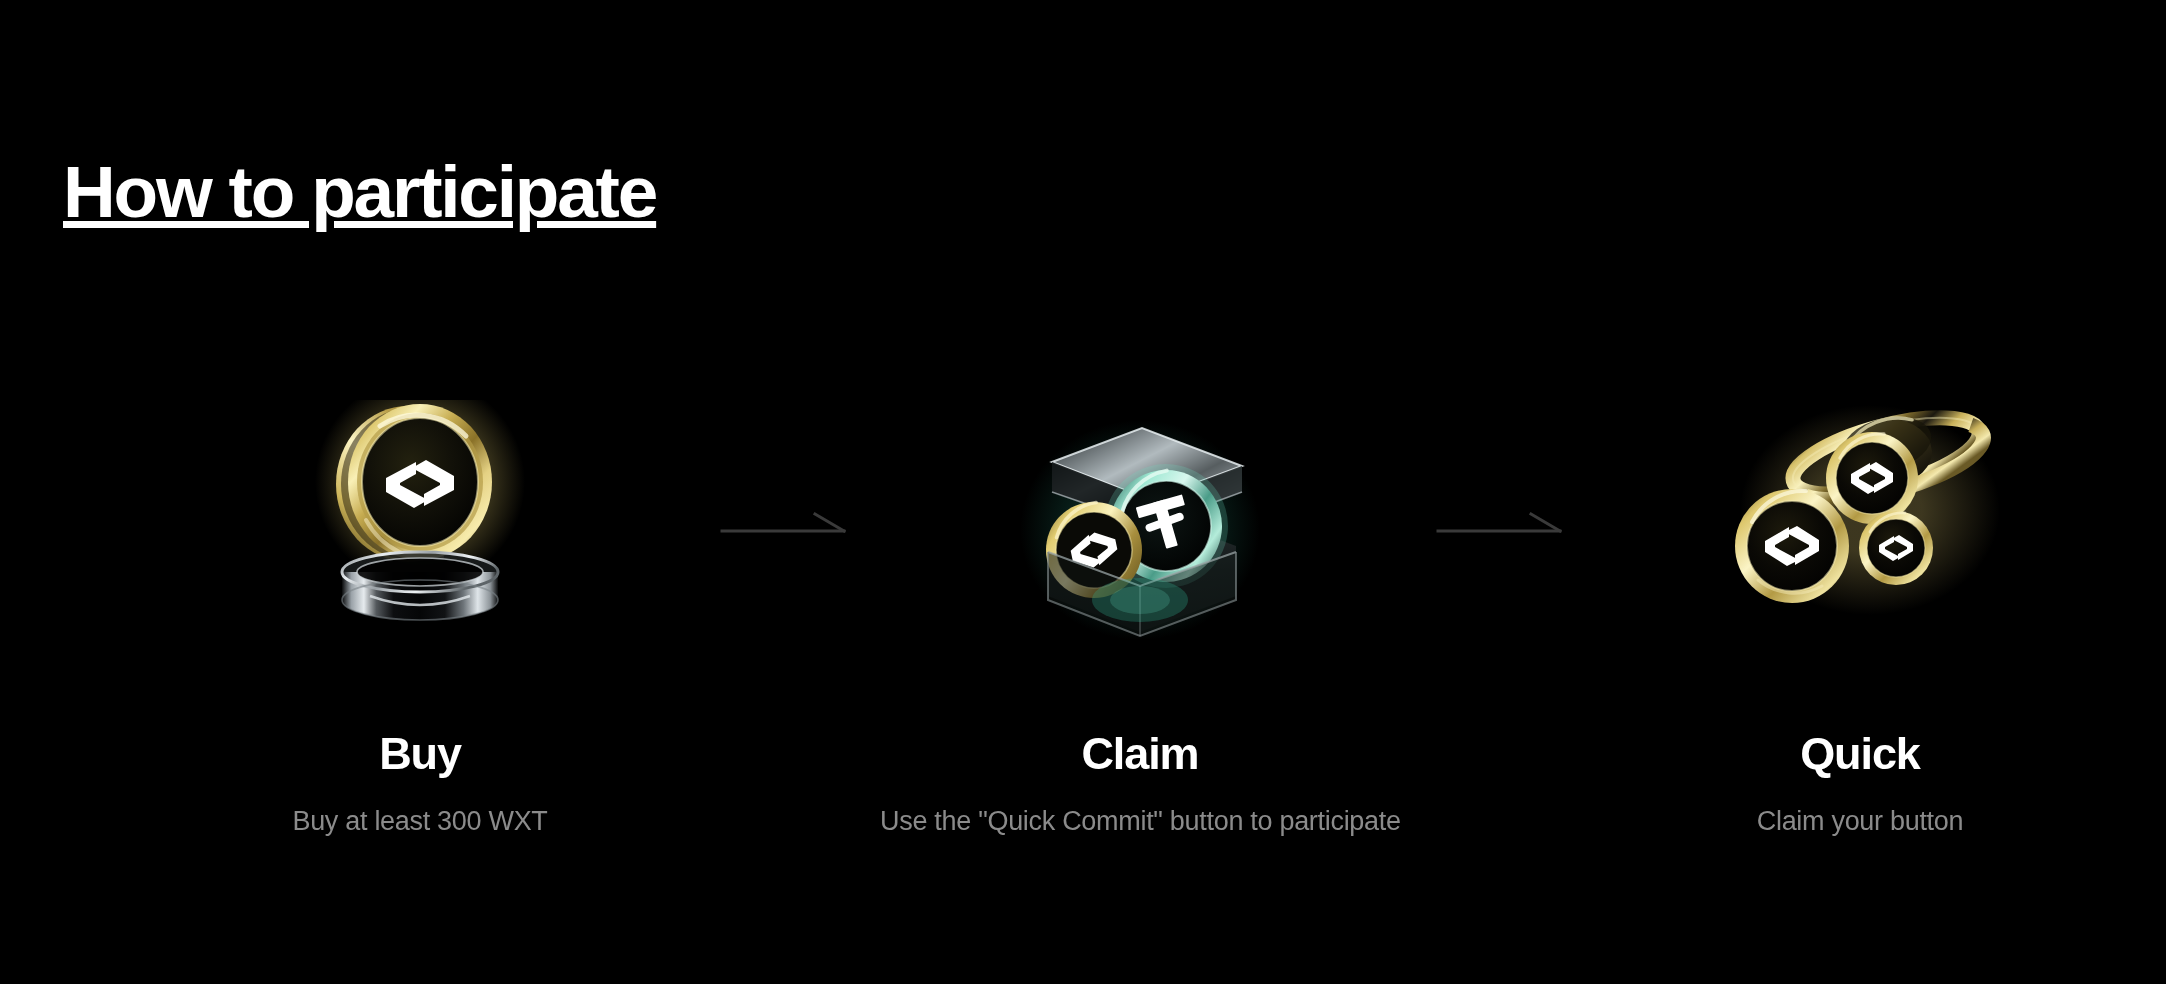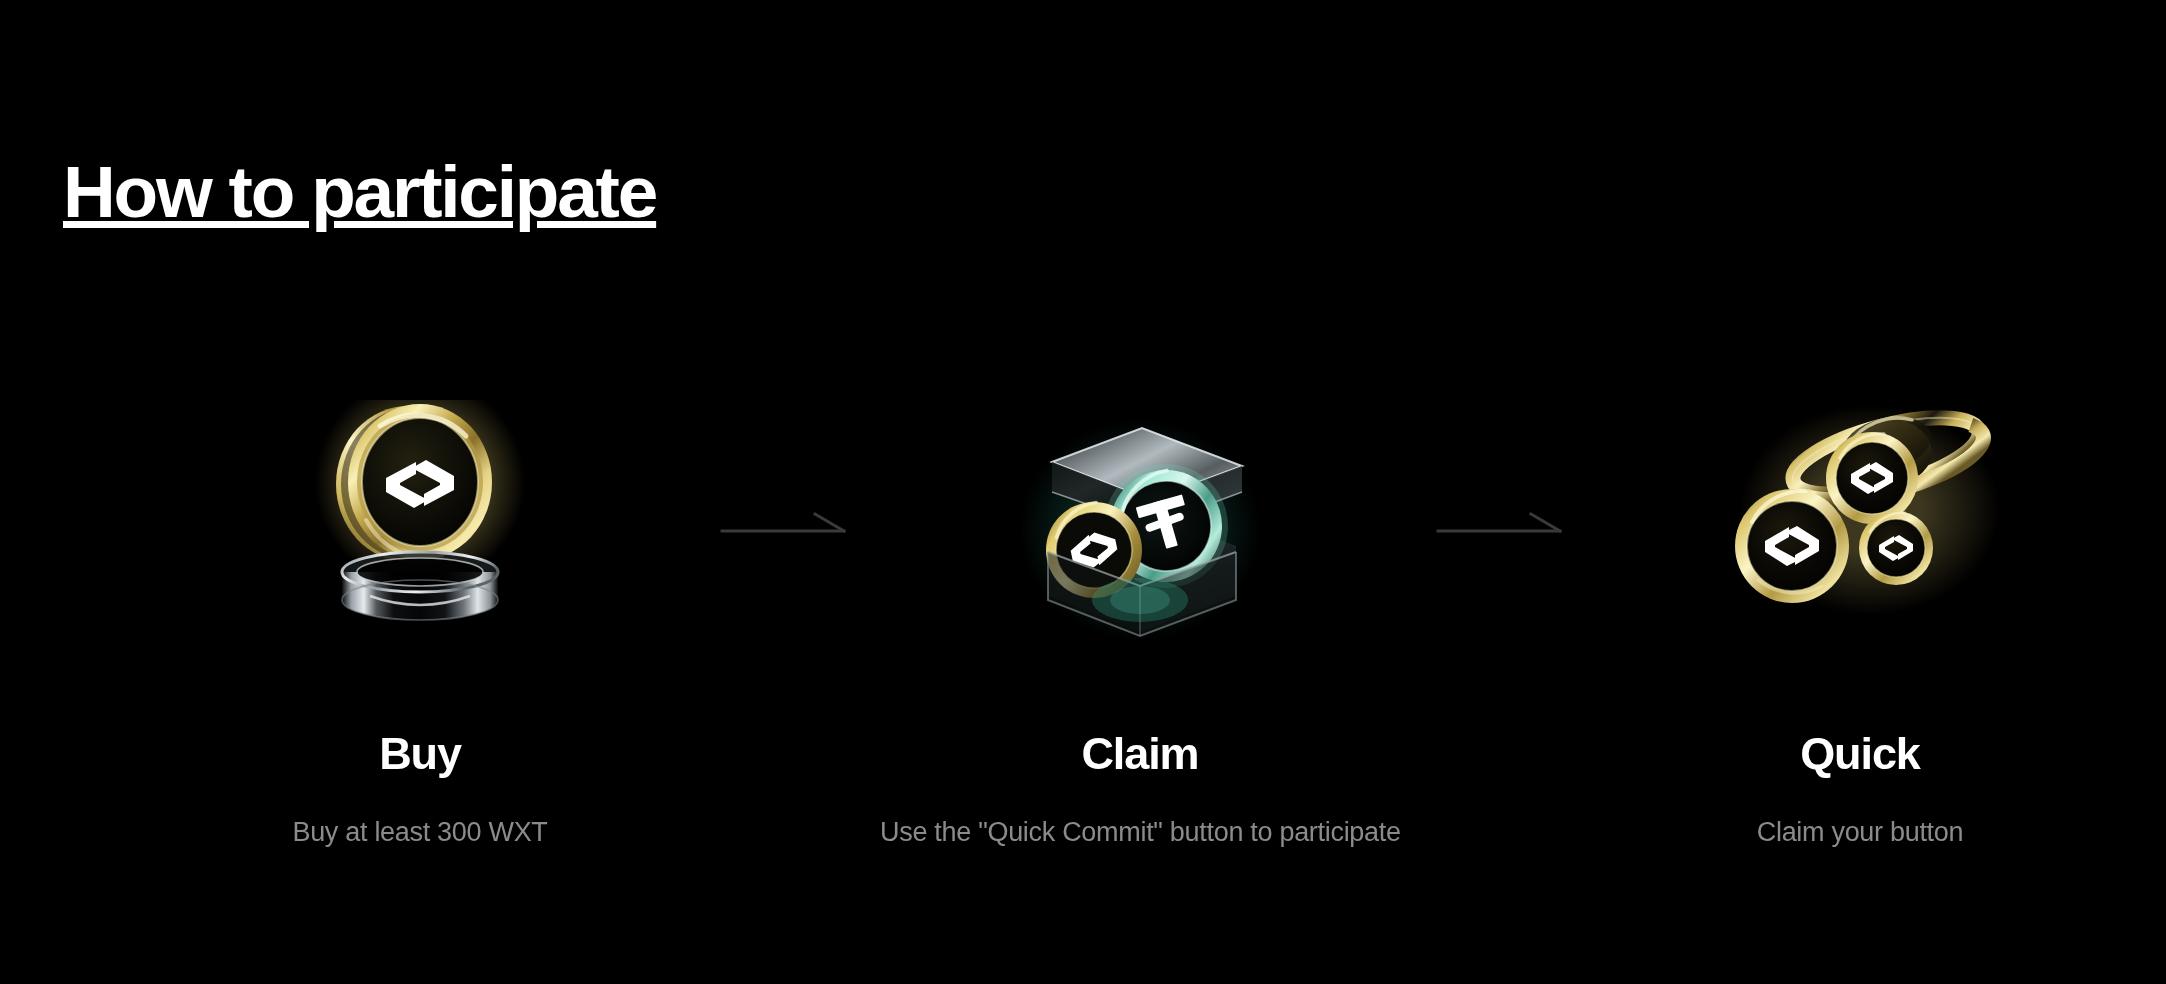--- a/index.html
+++ b/index.html
@@ -25,21 +25,21 @@
   .step.s2{left:1600px;}
 
   .art{position:relative;width:520px;height:250px;margin:0 auto;}
   .art svg{position:absolute;left:50%;top:0;transform:translateX(-50%);}
 
   .step-title{
     margin-top:78px;font-size:45px;line-height:52px;font-weight:700;
     color:#ffffff;letter-spacing:-1.1px;white-space:nowrap;
   }
   .step-desc{
-    margin-top:36px;font-size:27px;line-height:32px;font-weight:400;
+    margin-top:25px;font-size:27px;line-height:32px;font-weight:400;
     color:#8b8b8b;letter-spacing:-0.3px;white-space:nowrap;
   }
 
   
   .arrow{position:absolute;top:505px;width:130px;height:40px;}
   .arrow.a0{left:720px;}
   .arrow.a1{left:1436px;}
 </style>
 </head>
 <body>

